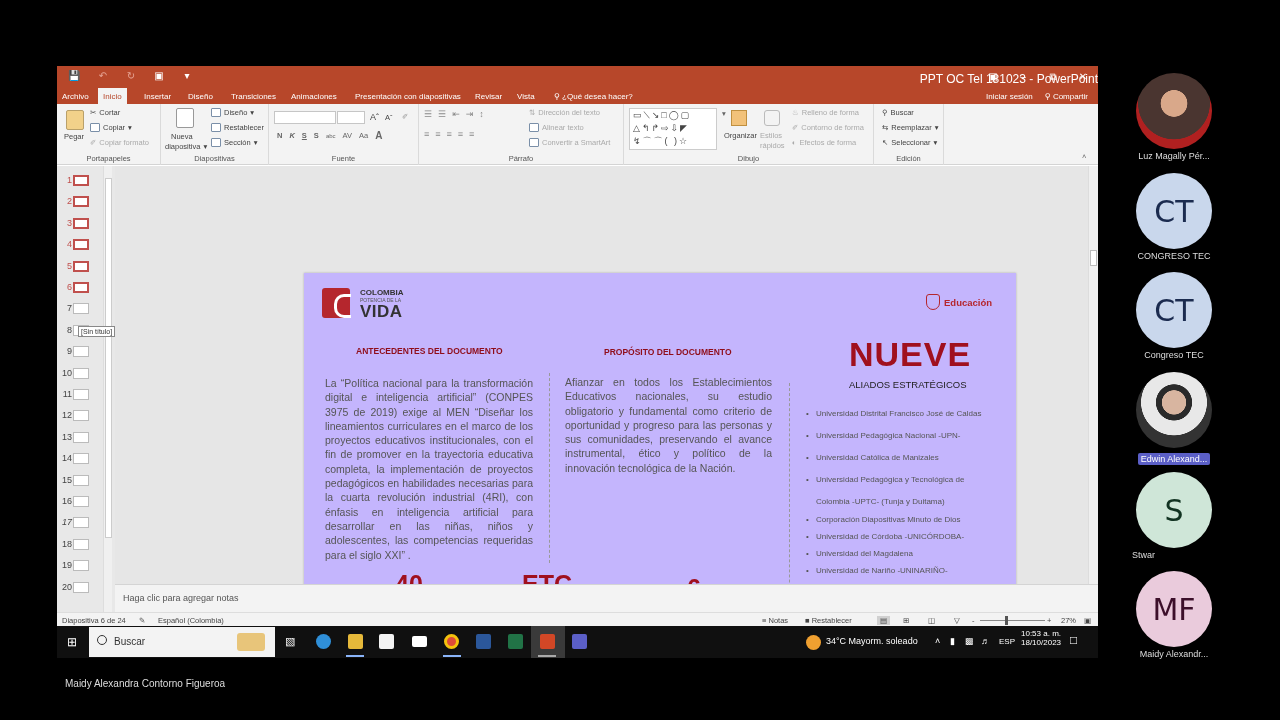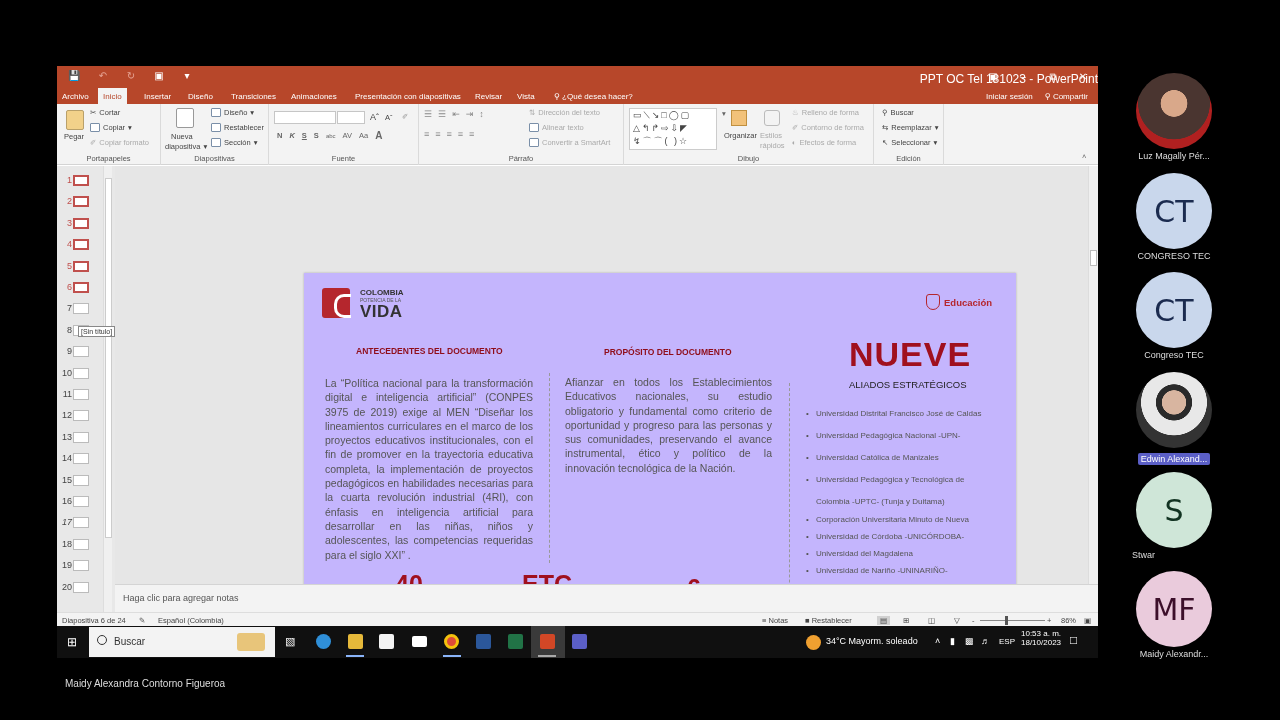--- a/index.html
+++ b/index.html
@@ -354,21 +354,21 @@
       <div class="vsep" style="left:485px;top:110px;height:265px"></div>
 
       <div class="nueve">NUEVE</div>
       <div class="aliados">ALIADOS ESTRATÉGICOS</div>
       <ul class="allies">
         <li style="height:22px">Universidad Distrital Francisco José de Caldas</li>
         <li style="height:22px">Universidad Pedagógica Nacional -UPN-</li>
         <li style="height:22px">Universidad Católica de Manizales</li>
         <li style="height:22px">Universidad Pedagógica y Tecnológica de</li>
         <li class="cont" style="height:18px">Colombia -UPTC- (Tunja y Duitama)</li>
-        <li style="height:17px">Corporación Universitaria Minuto de Nueva</li>
+        <li style="height:17px">Corporación Diapositivas Minuto de Dios</li>
         <li style="height:17px">Universidad de Córdoba -UNICÓRDOBA-</li>
         <li style="height:17px">Universidad del Magdalena</li>
         <li style="height:17px">Universidad de Nariño -UNINARIÑO-</li>
         <li style="height:17px">Corporación Universitaria del Caribe  -CECAR-</li>
       </ul>
 
       <div class="stat" style="left:45px;top:297px;width:120px">
         <div class="big">40</div>
         <div class="lbl">MESAS</div>
         <div class="small">(diagnósticas y de</div>
@@ -400,21 +400,21 @@
     <span class="item" style="left:705px">≡ <span>Notas</span></span>
     <span class="item" style="left:748px">■ <span>Restablecer</span></span>
     <span class="item" style="left:820px;background:#d0d0d0;padding:0 3px">▤</span>
     <span class="item" style="left:846px">⊞</span>
     <span class="item" style="left:871px">◫</span>
     <span class="item" style="left:897px">▽</span>
     <span class="item" style="left:915px">-</span>
     <div class="zoomline"></div>
     <div class="zoomknob"></div>
     <span class="item" style="left:990px">+</span>
-    <span class="item" style="left:1004px">86%</span>
+    <span class="item" style="left:1004px">27%</span>
     <span class="item" style="left:1027px">▣</span>
   </div>
 
   <div id="taskbar">
     <span style="position:absolute;left:10px;top:9px;font-size:12px">⊞</span>
     <div class="search">
       <div class="mag"></div>
       <span class="lbl">Buscar</span>
       <span style="position:absolute;left:148px;top:6px;width:28px;height:18px;background:#e8c57a;border-radius:3px"></span>
     </div>

